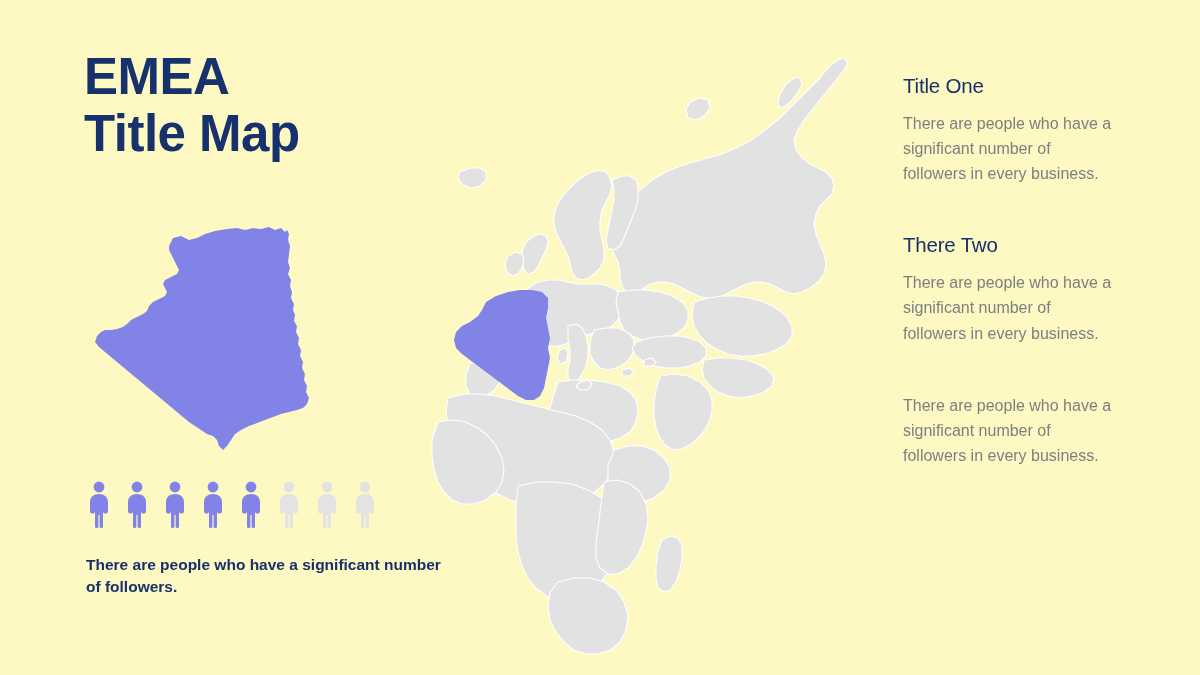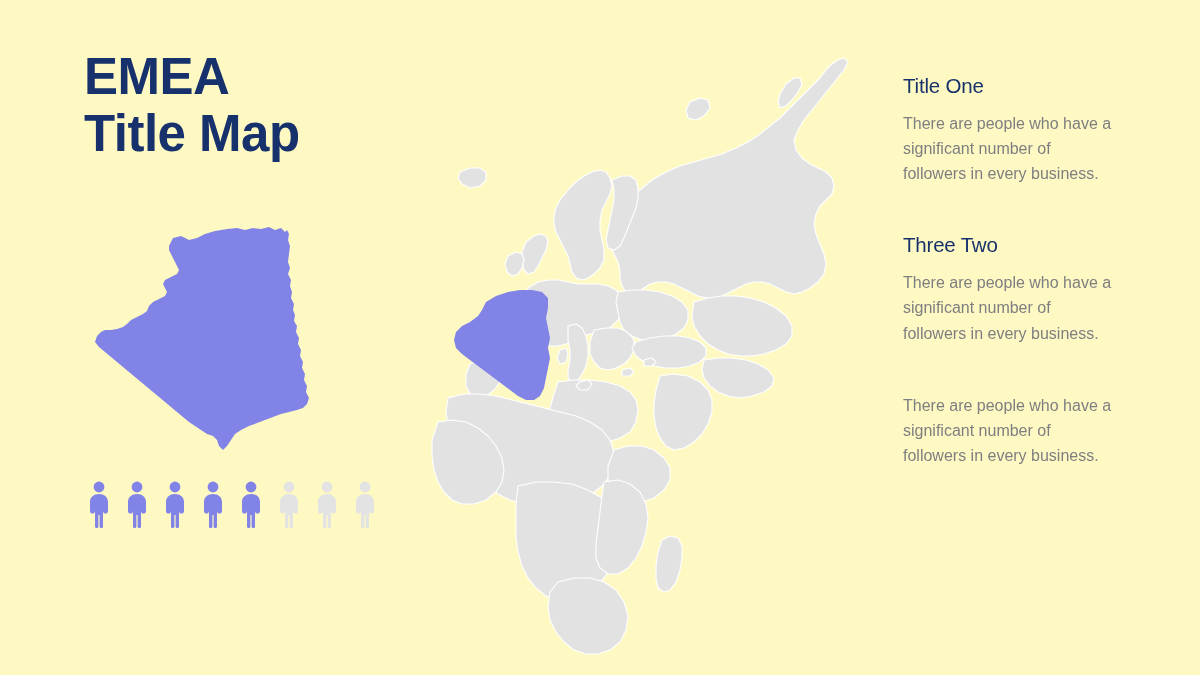--- a/index.html
+++ b/index.html
@@ -307,28 +307,29 @@
     <div class="person">
       <svg viewBox="0 0 26 47" xmlns="http://www.w3.org/2000/svg">
           <g fill="#E3E3E3">
             <circle cx="13" cy="6" r="5.4"></circle>
             <path d="M13,13 C18.2,13 22,16 22,21 L22,30 C22,31.6 20.9,32.6 19.4,32.6 C18,32.6 17,31.6 17,30 L17,45.4 C17,46.4 16.2,47 15.3,47 C14.4,47 13.6,46.4 13.6,45.4 L13.6,34 L12.4,34 L12.4,45.4 C12.4,46.4 11.6,47 10.7,47 C9.8,47 9,46.4 9,45.4 L9,30 C9,31.6 8,32.6 6.6,32.6 C5.1,32.6 4,31.6 4,30 L4,21 C4,16 7.8,13 13,13 Z"></path>
           </g>
         </svg>
     </div>
   </div>
 
+  <div id="people-caption">There are people who have a significant number of followers.</div>
 
   <div id="right-column">
     <div class="info-block">
       <h3 class="info-title">Title One</h3>
       <p class="info-body">There are people who have a significant number of followers in every business.</p>
     </div>
     <div class="info-block">
-      <h3 class="info-title">Three Two</h3>
+      <h3 class="info-title">There Two</h3>
       <p class="info-body">There are people who have a significant number of followers in every business.</p>
     </div>
     <div class="info-block">
       <p class="info-body">There are people who have a significant number of followers in every business.</p>
     </div>
   </div>
 
 </div>
 
 </body></html>

